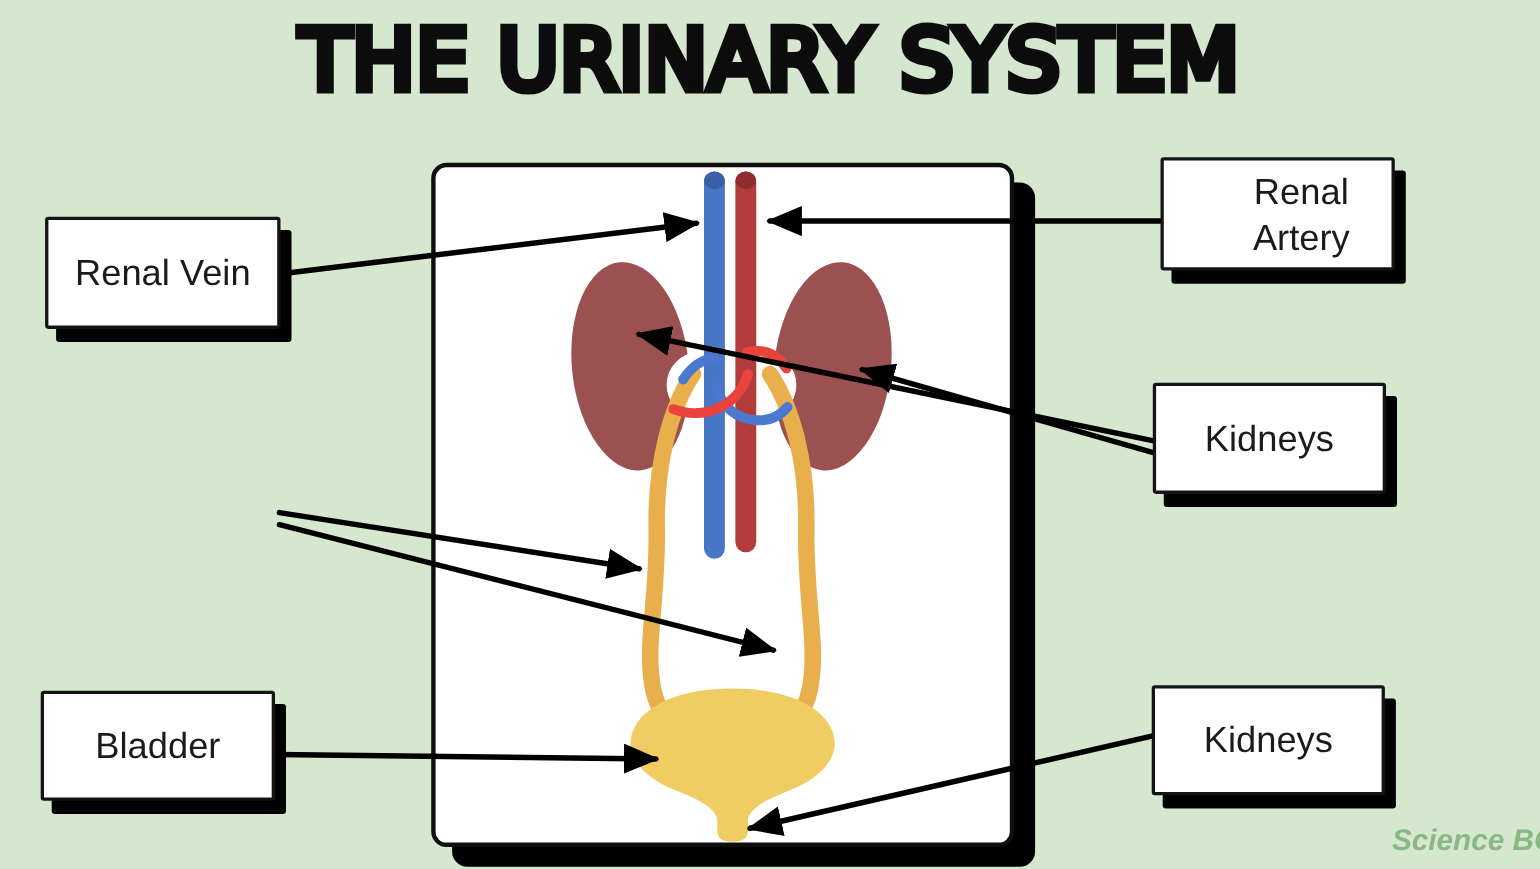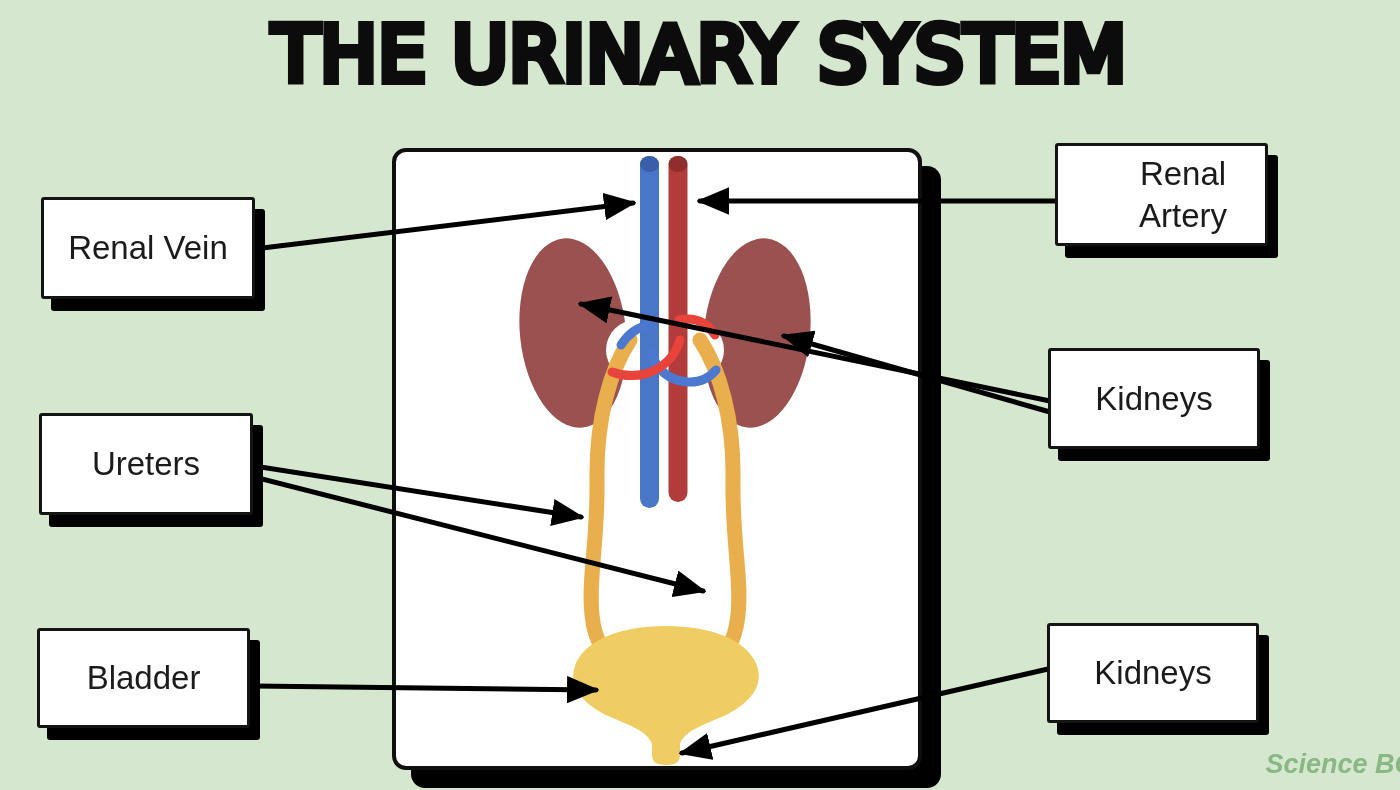--- a/index.html
+++ b/index.html
@@ -99,23 +99,20 @@
       <path d="M 254 466 L 581 517" marker-end="url(#ah)"></path>
       <path d="M 254 477 L 703 591" marker-end="url(#ah)"></path>
       <path d="M 251 686 L 596 690" marker-end="url(#ah)"></path>
       <path d="M 1048 669 L 682 753" marker-end="url(#ah)"></path>
     </g>
   </svg>
 
   <div class="label-box" style="left:41px;top:197px;width:214px;height:102px;">
     <span class="txt">Renal Vein</span>
   </div>
-  <div class="label-box" style="left:39px;top:413px;width:214px;height:102px;">
-    <span class="txt">Ureters</span>
-  </div>
   <div class="label-box" style="left:37px;top:628px;width:213px;height:100px;">
     <span class="txt">Bladder</span>
   </div>
 
   <div class="label-box" style="left:1055px;top:143px;width:213px;height:103px;padding-left:43px;">
     <span class="txt narrow">Renal Artery</span>
   </div>
   <div class="label-box" style="left:1048px;top:348px;width:212px;height:101px;text-align:center;">
     <span class="txt">Kidneys</span>
   </div>

